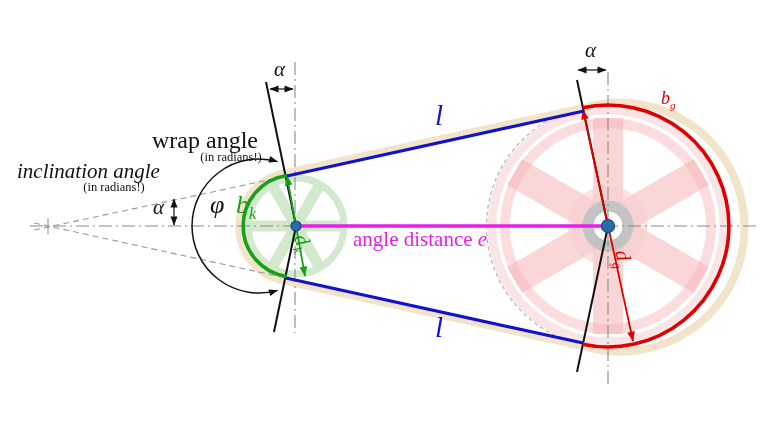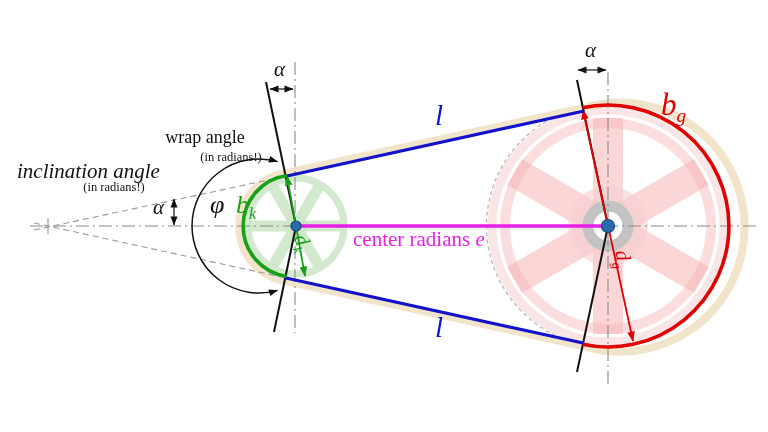--- a/index.html
+++ b/index.html
@@ -120,36 +120,36 @@
     <g stroke="#111" stroke-width="1.2">
       <line x1="270" y1="89" x2="293" y2="89" marker-start="url(#ah-black)" marker-end="url(#ah-black)"></line>
       <line x1="578" y1="70" x2="606" y2="70" marker-start="url(#ah-black)" marker-end="url(#ah-black)"></line>
       <line x1="174" y1="199" x2="174" y2="225" marker-start="url(#ah-black)" marker-end="url(#ah-black)"></line>
     </g>
   </svg>
 
   <div class="lbl center" style="left:17px;top:161px;width:142px;font-size:21px;font-style:italic;">inclination angle</div>
   <div class="lbl center" style="left:72px;top:181px;width:84px;font-size:12.5px;">(in radians!)</div>
 
-  <div class="lbl center" style="left:146px;top:128px;width:118px;font-size:18px;">wrap angle</div>
+  <div class="lbl center" style="left:146px;top:128px;width:118px;font-size:24px;">wrap angle</div>
   <div class="lbl center" style="left:196px;top:151px;width:70px;font-size:12.5px;">(in radians!)</div>
 
   <div class="lbl it" style="left:210px;top:192px;font-size:26px;">φ</div>
 
   <div class="lbl it" style="left:153px;top:197px;font-size:21px;">α</div>
   <div class="lbl it" style="left:274px;top:59px;font-size:21px;">α</div>
   <div class="lbl it" style="left:585px;top:40px;font-size:21px;">α</div>
 
   <div class="lbl it green" style="left:236px;top:192px;font-size:26px;text-align:center;"><span>b</span><sub>k</sub></div>
 
   <div class="lbl it green" style="left:293px;top:231px;font-size:21px;transform:rotate(68deg);"><span>d</span><sub>k</sub></div>
 
-  <div class="lbl it red" style="left:661px;top:89px;font-size:31px;"><span>b</span><sub>g</sub></div>
+  <div class="lbl it red" style="left:661px;top:89px;font-size:18px;"><span>b</span><sub>g</sub></div>
 
   <div class="lbl it red" style="left:613px;top:247px;font-size:21px;transform:rotate(78deg);"><span>d</span><sub>g</sub></div>
 
   <div class="lbl it blue" style="left:435px;top:101px;font-size:29px;">l</div>
   <div class="lbl it blue" style="left:435px;top:313px;font-size:29px;">l</div>
 
-  <div class="lbl magenta" style="left:353px;top:229px;font-size:21px;"><span>center radians</span>&nbsp;<span class="it">e</span></div>
+  <div class="lbl magenta" style="left:353px;top:229px;font-size:21px;"><span>angle distance</span>&nbsp;<span class="it">e</span></div>
 
 
 </div>
 
 </body></html>

